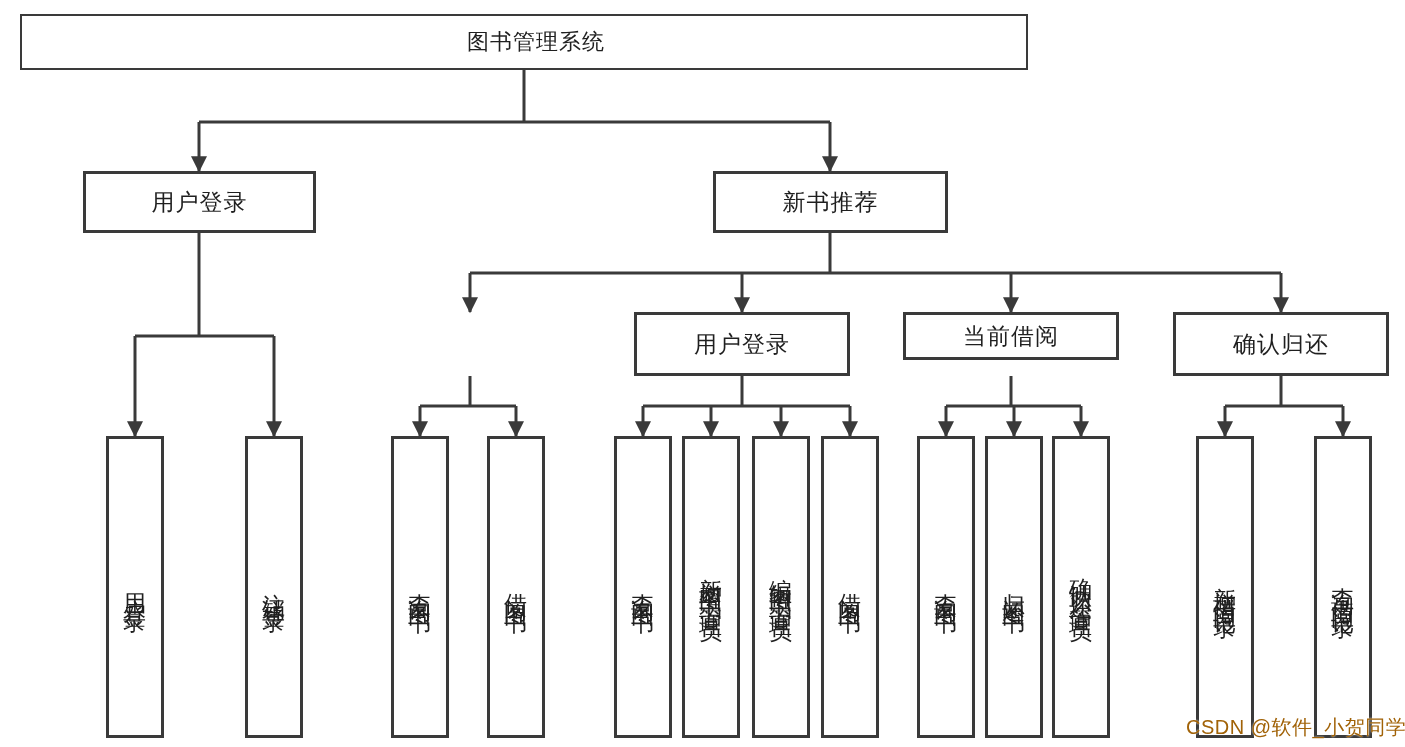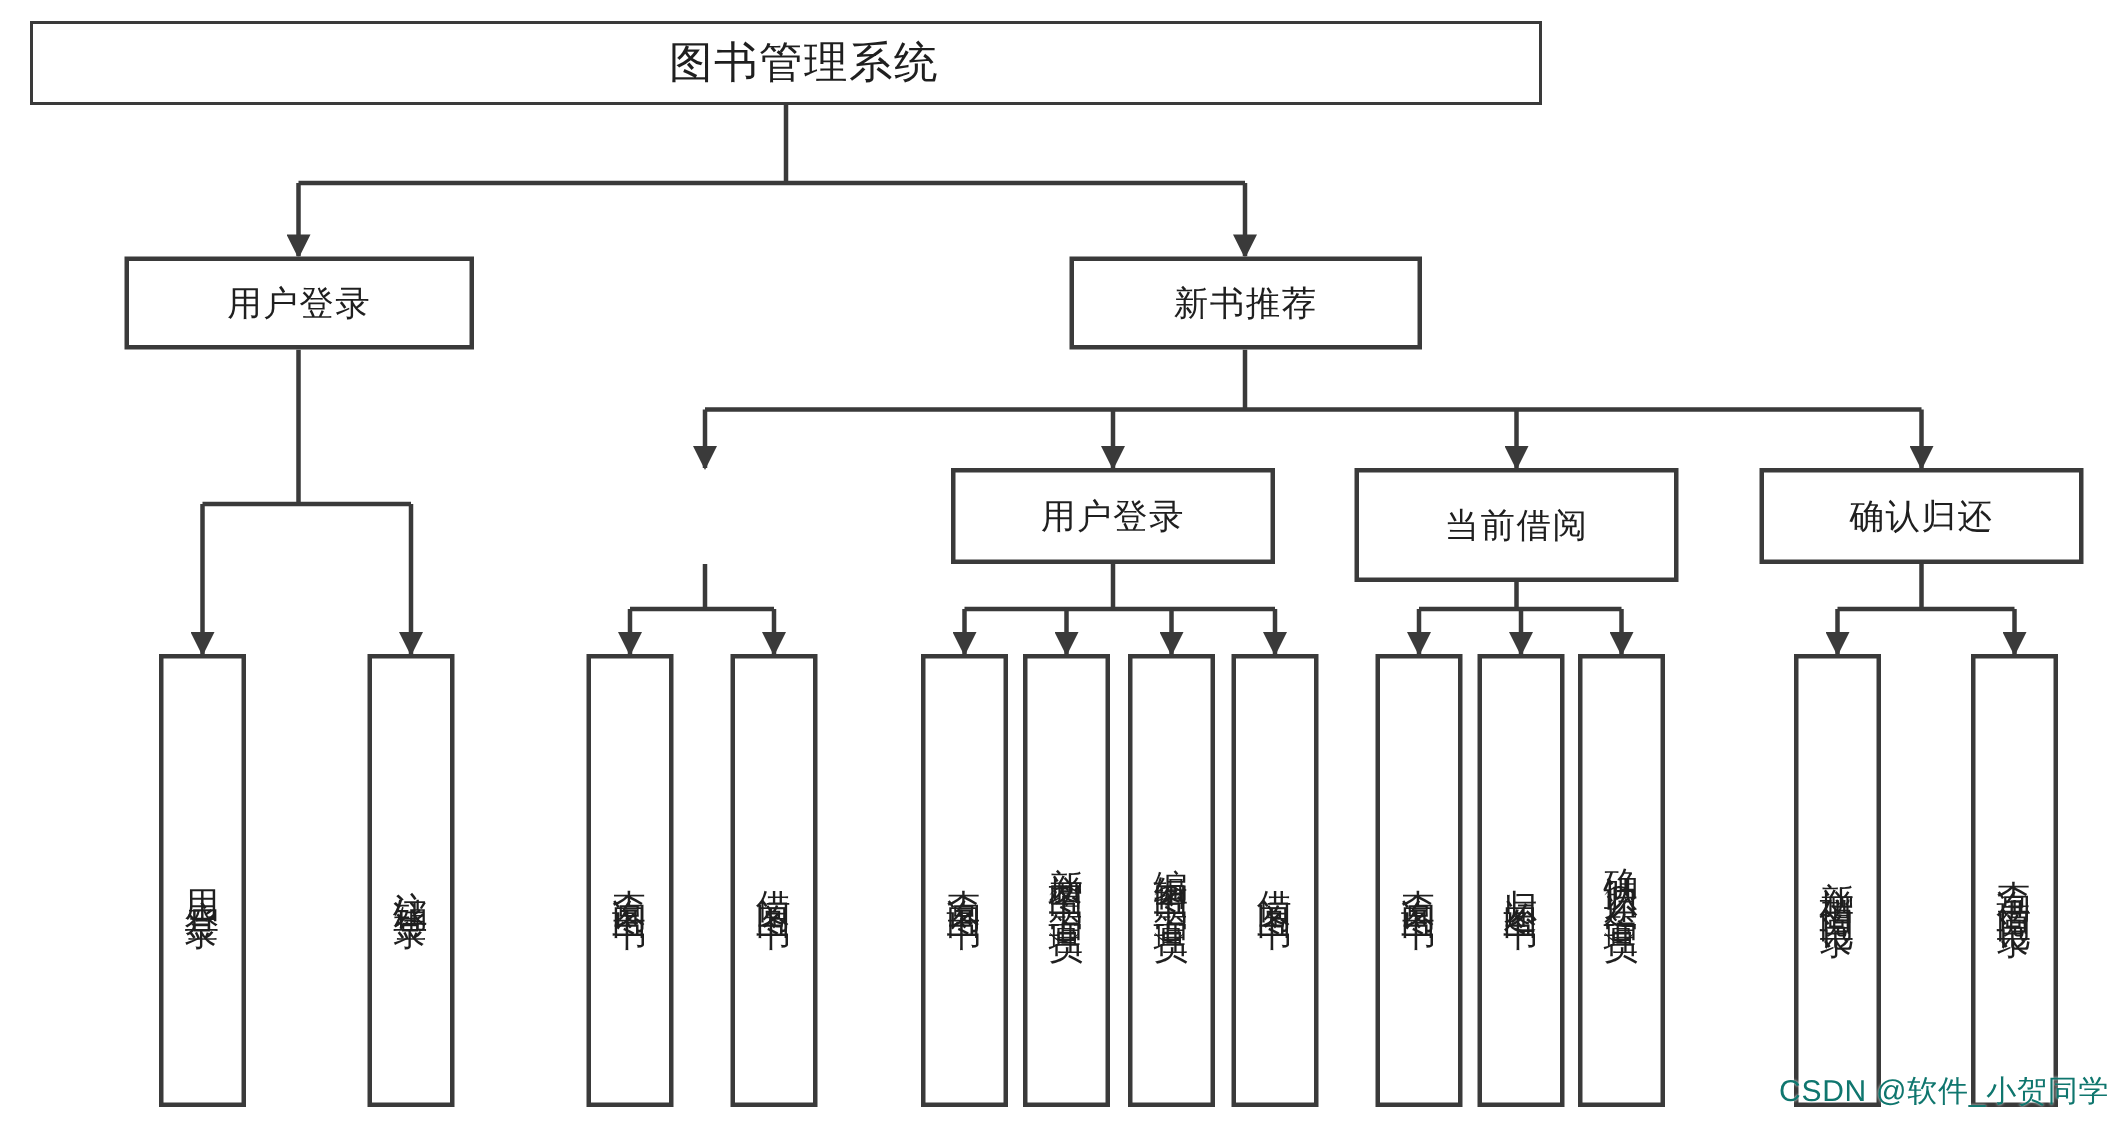--- a/index.html
+++ b/index.html
@@ -8,28 +8,28 @@
     font-family:"Liberation Sans","DejaVu Sans",sans-serif;color:#1f1f1f;
   }
   .connectors{position:absolute;left:0;top:0;}
   .node{
     position:absolute;background:#ffffff;border:3px solid #3a3a3a;box-sizing:border-box;
   }
   .hbox{
     display:flex;align-items:center;justify-content:center;
     font-size:23px;letter-spacing:1px;white-space:nowrap;
   }
-  .root{border-width:2px;font-size:29px;padding-left:24px;}
+  .root{border-width:2px;font-size:22px;padding-left:24px;}
   .vbox{
     writing-mode:vertical-rl;text-orientation:mixed;
     text-align:center;font-size:23px;letter-spacing:6px;line-height:52px;
   }
   .watermark{
     position:absolute;left:1186px;top:714px;z-index:5;
-    font-size:20px;color:#0f766e;white-space:nowrap;letter-spacing:0.5px;
+    font-size:20px;color:#a16207;white-space:nowrap;letter-spacing:0.5px;
     text-shadow:0 0 2px #ffffff;
   }
 </style>
 </head>
 <body>
 
 <div class="stage">
 
   <svg class="connectors" width="1405" height="747" viewBox="0 0 1405 747">
     <defs>
@@ -66,21 +66,21 @@
     <line x1="1225" y1="406" x2="1225" y2="436" stroke="#3a3a3a" stroke-width="3" marker-end="url(#arw)"></line>
     <line x1="1343" y1="406" x2="1343" y2="436" stroke="#3a3a3a" stroke-width="3" marker-end="url(#arw)"></line>
   </svg>
 
   <div class="node hbox root" style="left:20px;top:14px;width:1008px;height:56px">图书管理系统</div>
 
   <div class="node hbox" style="left:83px;top:171px;width:233px;height:62px">用户登录</div>
   <div class="node hbox" style="left:713px;top:171px;width:235px;height:62px">新书推荐</div>
 
   <div class="node hbox" style="left:634px;top:312px;width:216px;height:64px">用户登录</div>
-  <div class="node hbox" style="left:903px;top:312px;width:216px;height:76px">当前借阅</div>
+  <div class="node hbox" style="left:903px;top:312px;width:216px;height:48px">当前借阅</div>
   <div class="node hbox" style="left:1173px;top:312px;width:216px;height:64px">确认归还</div>
 
   <div class="node vbox" style="left:106px;top:436px;width:58px;height:302px">用户登录</div>
   <div class="node vbox" style="left:245px;top:436px;width:58px;height:302px">注销登录</div>
 
   <div class="node vbox" style="left:391px;top:436px;width:58px;height:302px">查询图书</div>
   <div class="node vbox" style="left:487px;top:436px;width:58px;height:302px">借阅图书</div>
 
   <div class="node vbox" style="left:614px;top:436px;width:58px;height:302px">查询图书</div>
   <div class="node vbox" style="left:682px;top:436px;width:58px;height:302px">新增图书（管理员）</div>

